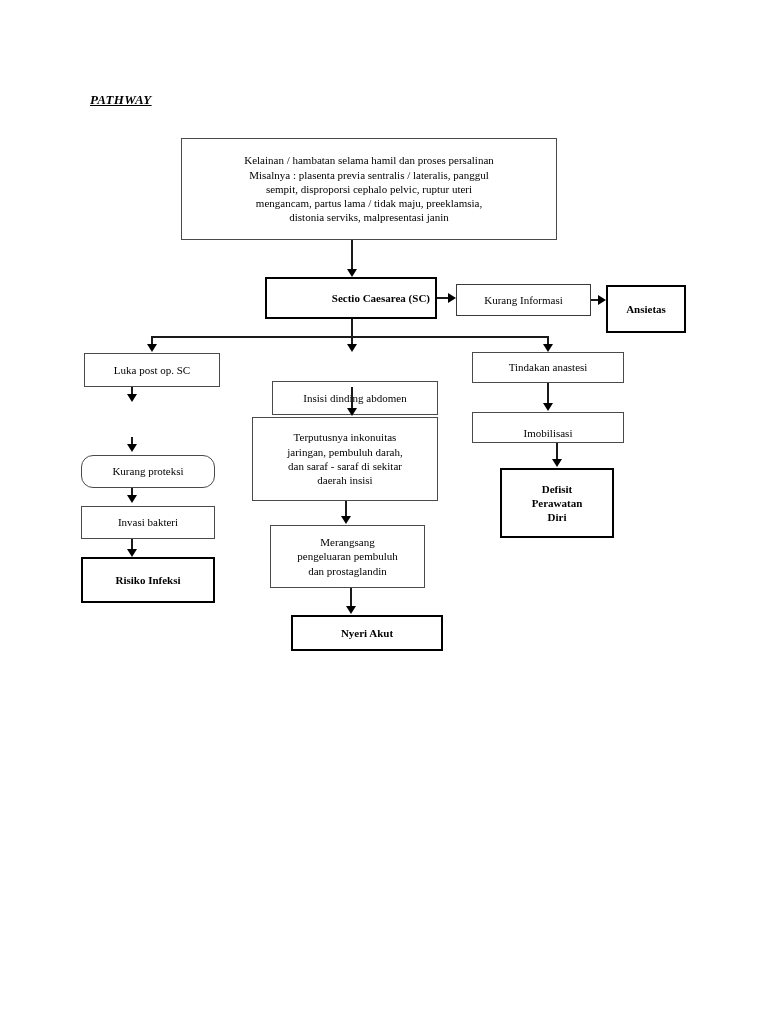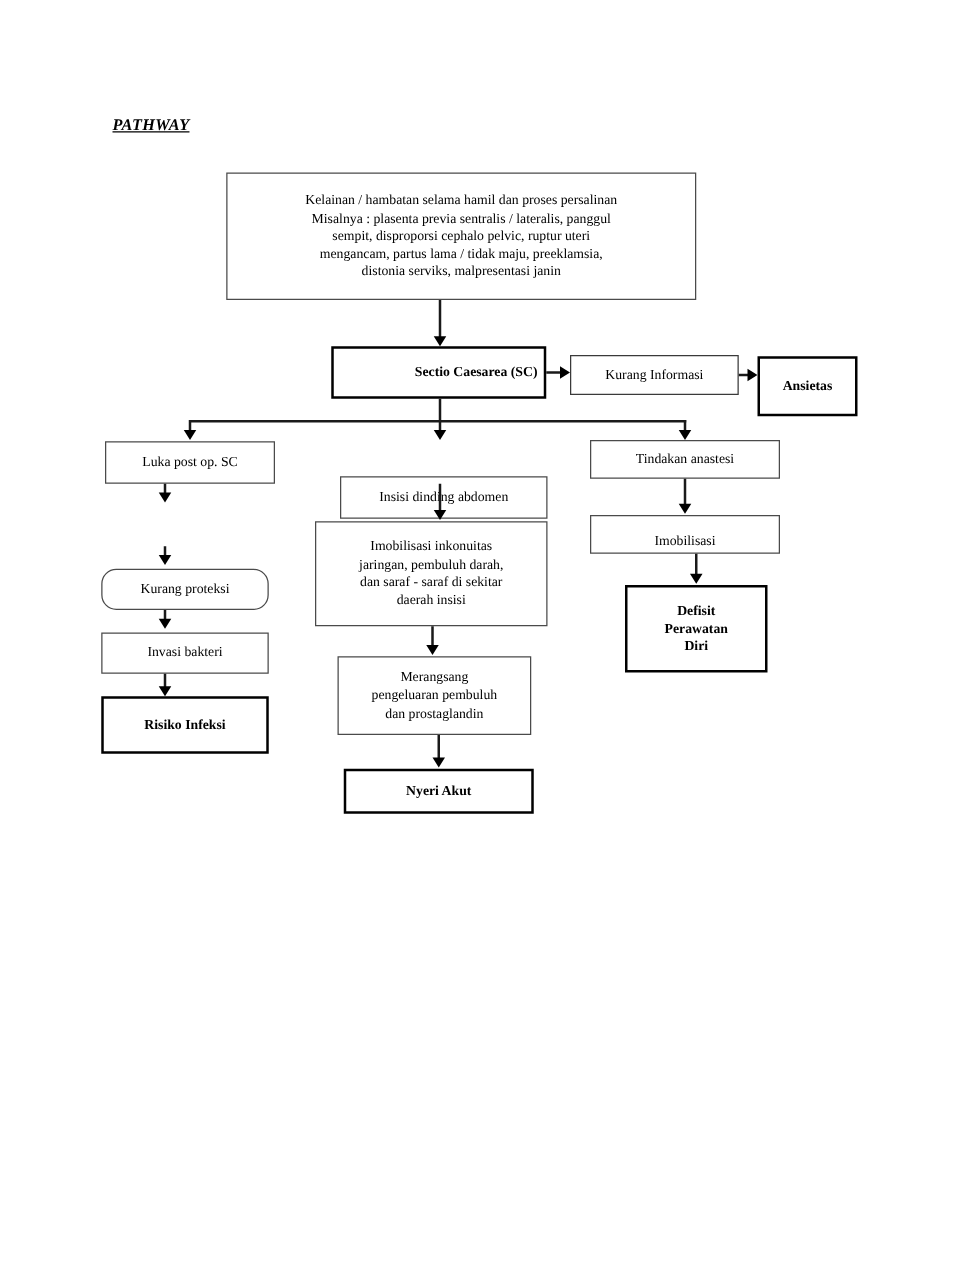--- a/index.html
+++ b/index.html
@@ -160,42 +160,42 @@
 
   <div class="node thin" style="left:272px; top:353px; width:166px; height:34px;margin-top:28px;">
     <span class="txt">Insisi dinding abdomen</span>
   </div>
 
   <div class="line-v" style="left:351px; top:387px; height:23px;"></div>
   <div class="arrow-down" style="left:347px; top:408px;"></div>
 
   <div class="node thin" style="left:252px; top:417px; width:186px; height:84px;">
     <span class="txt">
-      <span>Imobilisasi inkonuitas</span><br>
+      <span>Terputusnya inkonuitas</span><br>
       <span>jaringan, pembuluh darah,</span><br>
       <span>dan saraf - saraf di sekitar</span><br>
       <span>daerah insisi</span>
     </span>
   </div>
 
   <div class="line-v" style="left:345px; top:501px; height:17px;"></div>
   <div class="arrow-down" style="left:341px; top:516px;"></div>
 
   <div class="node thin" style="left:270px; top:525px; width:155px; height:63px;">
     <span class="txt">
       <span>Merangsang</span><br>
       <span>pengeluaran pembuluh</span><br>
       <span>dan prostaglandin</span>
     </span>
   </div>
 
   <div class="line-v" style="left:350px; top:588px; height:21px;"></div>
   <div class="arrow-down" style="left:346px; top:606px;"></div>
 
-  <div class="node thick" style="left:275px; top:615px; width:152px; height:36px;">
+  <div class="node thick" style="left:291px; top:615px; width:152px; height:36px;">
     <span class="txt">Nyeri Akut</span>
   </div>
 
   <div class="node thin" style="left:472px; top:352px; width:152px; height:31px;">
     <span class="txt">Tindakan anastesi</span>
   </div>
 
   <div class="line-v" style="left:547px; top:383px; height:22px;"></div>
   <div class="arrow-down" style="left:543px; top:403px;"></div>
 

